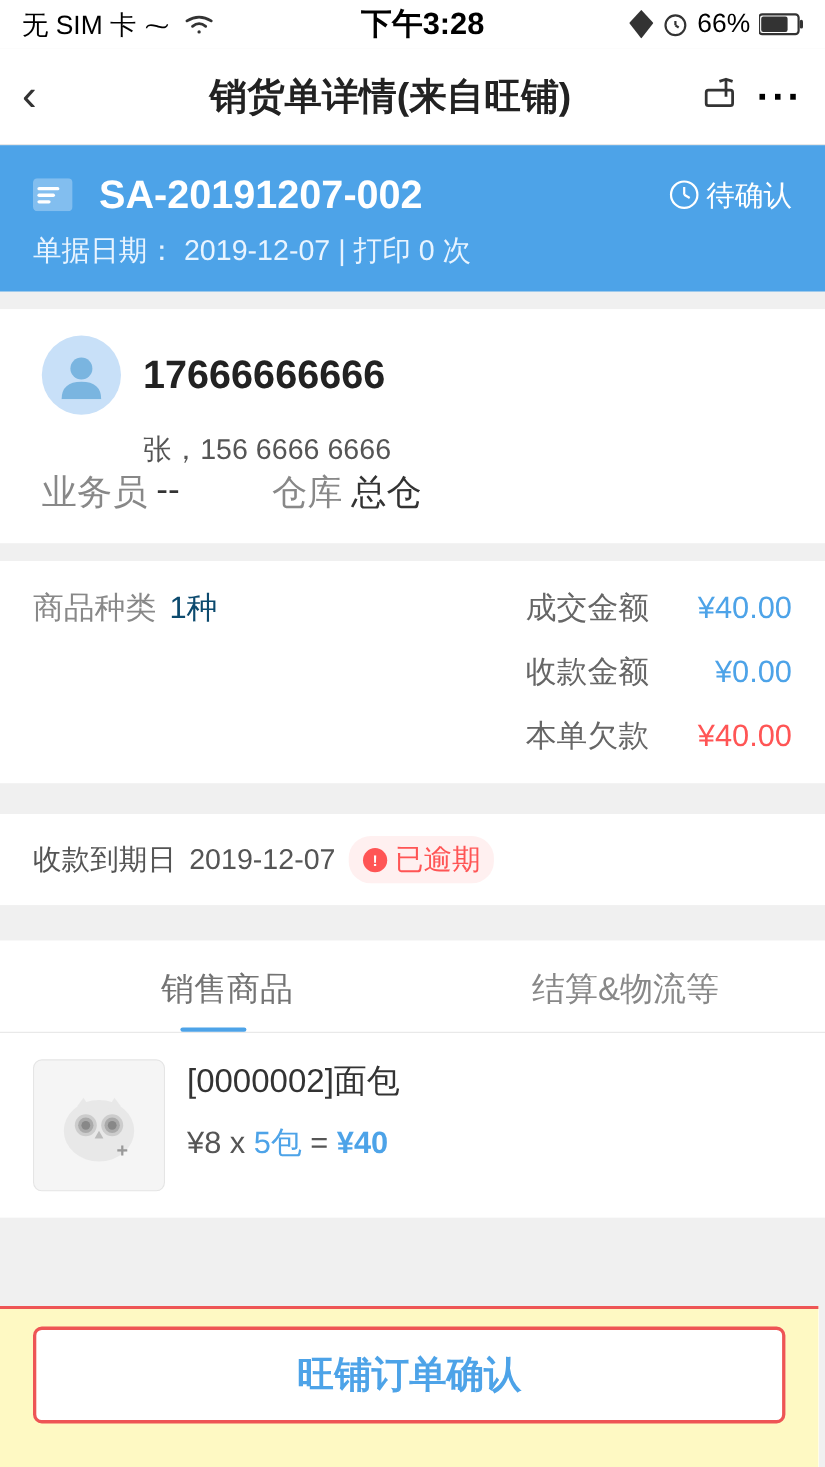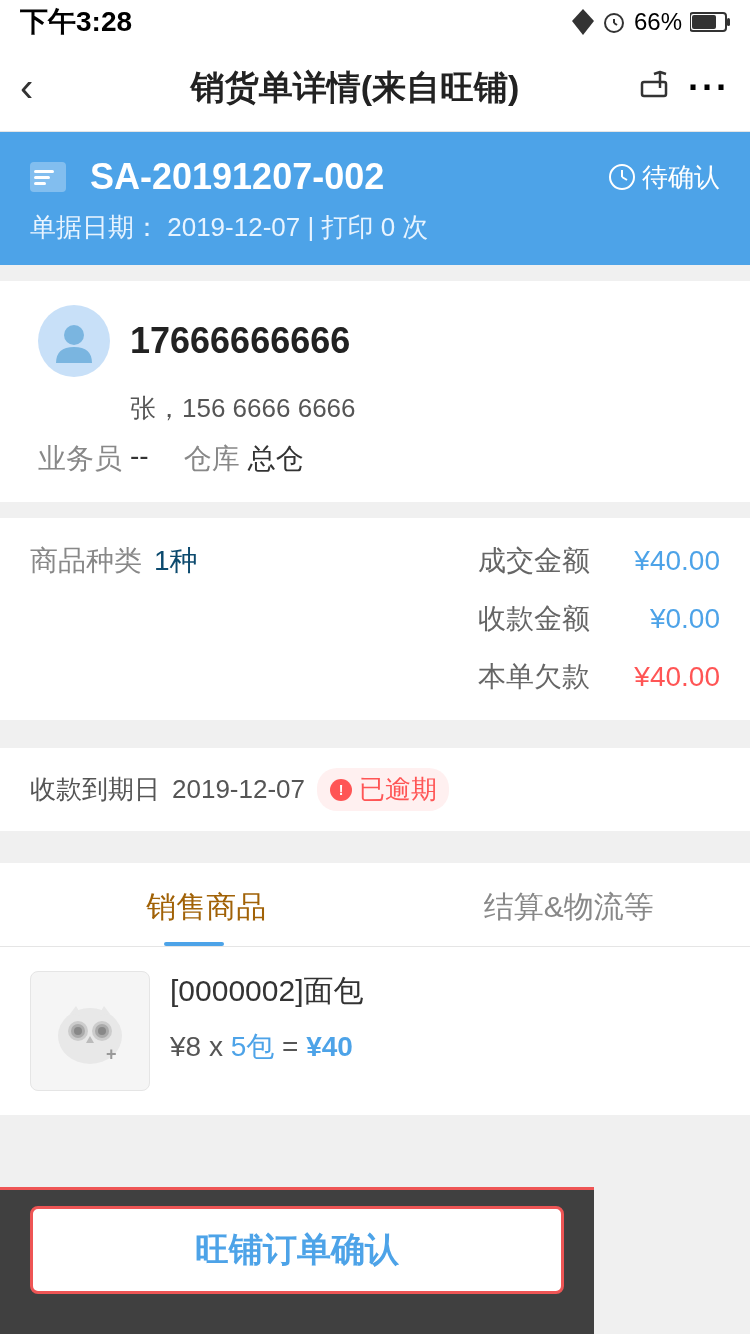--- a/index.html
+++ b/index.html
@@ -114,28 +114,27 @@
     }
     .customer-name {
       font-size: 36px;
       font-weight: 600;
       color: #222;
     }
     .customer-detail {
       color: #555;
       font-size: 26px;
       margin-left: 92px;
-      margin-bottom: 14px;
     }
     .customer-meta {
       display: flex;
-      gap: 35px;
+      gap: 84px;
       margin-left: 0;
       color: #555;
-      font-size: 28px;
+      font-size: 32px;
     }
     .meta-item { display: flex; gap: 8px; }
     .meta-label { color: #888; }
     .meta-value { color: #333; }
 
     
     .divider {
       height: 16px;
       background: #f0f0f0;
     }
@@ -208,21 +207,21 @@
     }
     .tab-item {
       flex: 1;
       text-align: center;
       padding: 24px 0 18px;
       font-size: 30px;
       color: #888;
       position: relative;
     }
     .tab-item.active {
-      color: #a16207;
+      color: #737373;
       padding-left: 25px;
     }
     .tab-item.active::after {
       content: '';
       position: absolute;
       bottom: 0;
       left: 50%;
       transform: translateX(-50%);
       width: 60px;
       height: 4px;
@@ -270,22 +269,22 @@
     .bottom-spacer {
       height: 180px;
       background: #f0f0f0;
     }
 
     
     .bottom-action {
       position: fixed;
       bottom: 0;
       left: 0;
-      width: 594px;
-      background: #404040;
+      width: 744px;
+      background: #fef9c3;
       padding: 16px 30px 40px;
       border-top: 3px solid #e55;
     }
     .confirm-btn {
       width: 100%;
       height: 88px;
       background: #fff;
       border: 3px solid #e55;
       border-radius: 8px;
       font-size: 34px;
@@ -294,20 +293,28 @@
       cursor: pointer;
       display: flex;
       align-items: center;
       justify-content: center;
     }
   </style>
 </head>
 <body>
 
 <div class="status-bar">
+  <div class="status-left">
+    <span>无 SIM 卡  ⁓</span>
+    <svg width="32" height="22" viewBox="0 0 32 22">
+      <path d="M16 18 Q16 18 16 18" stroke="#333" stroke-width="3" fill="none" stroke-linecap="round"></path>
+      <path d="M10 13 Q16 8 22 13" stroke="#333" stroke-width="2.5" fill="none" stroke-linecap="round"></path>
+      <path d="M5 8 Q16 1 27 8" stroke="#333" stroke-width="2.5" fill="none" stroke-linecap="round"></path>
+    </svg>
+  </div>
   <div class="status-center">下午3:28</div>
   <div class="status-right">
     <svg width="22" height="26" viewBox="0 0 22 26">
       <polygon points="11,0 22,12 11,26 0,12" fill="#333"></polygon>
     </svg>
     <svg width="24" height="24" viewBox="0 0 24 24">
       <circle cx="12" cy="13" r="9" stroke="#333" stroke-width="2" fill="none"></circle>
       <line x1="12" y1="9" x2="12" y2="13" stroke="#333" stroke-width="2"></line>
       <line x1="12" y1="13" x2="15" y2="15" stroke="#333" stroke-width="2"></line>
     </svg>

